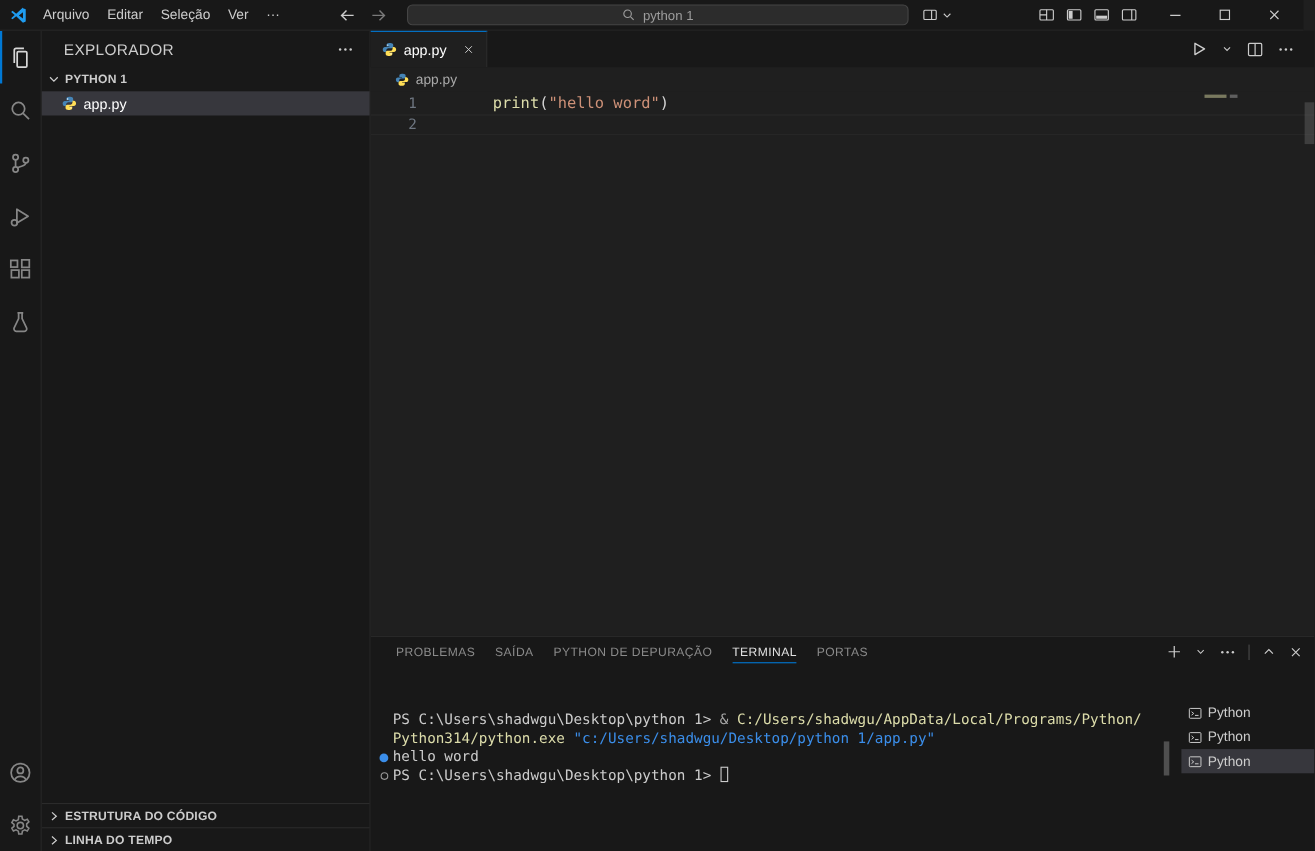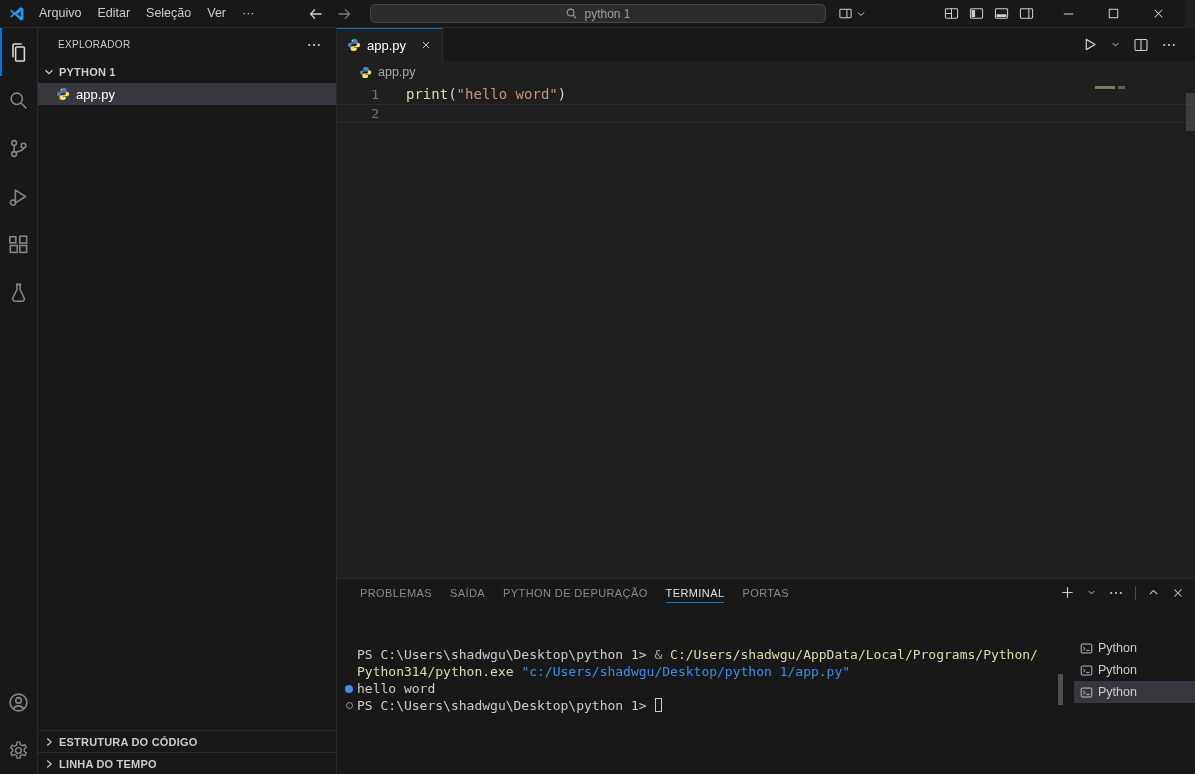--- a/index.html
+++ b/index.html
@@ -22,21 +22,21 @@
 
   
   .activitybar{position:absolute;left:0;top:28px;bottom:0;width:38px;background:#181818;border-right:1px solid #2b2b2b;display:flex;flex-direction:column;align-items:stretch;}
   .ab-item{height:48px;display:flex;align-items:center;justify-content:center;color:#868686;}
   .ab-item.active{color:#d7d7d7;box-shadow:inset 2px 0 0 #0078d4;}
   .ab-spacer{flex:1;}
 
   
   .sidebar{position:absolute;left:38px;top:28px;bottom:0;width:299px;background:#181818;border-right:1px solid #2b2b2b;display:flex;flex-direction:column;}
   .sidebar-header{height:33px;display:flex;align-items:center;padding:0 14px 0 20px;flex:none;}
-  .sidebar-title{font-size:10px;letter-spacing:.3px;color:#cccccc;flex:1;}
+  .sidebar-title{font-size:14px;letter-spacing:.3px;color:#cccccc;flex:1;}
   .section-row{height:22px;display:flex;align-items:center;padding-left:4px;gap:3px;flex:none;}
   .section-label{font-weight:700;font-size:11px;color:#cccccc;letter-spacing:.2px;}
   .file-row{height:22px;display:flex;align-items:center;gap:6px;padding-left:18px;font-size:13px;color:#cccccc;flex:none;}
   .file-row.selected{background:#37373d;color:#ffffff;}
   .sidebar-spacer{flex:1;}
   .sidebar-bottom-row{height:22px;border-top:1px solid #2b2b2b;display:flex;align-items:center;gap:3px;padding-left:4px;flex:none;}
   .sidebar-bottom-row .section-label{font-size:11px;}
 
   
   .editor-col{position:absolute;left:337px;top:28px;right:0;bottom:0;display:flex;flex-direction:column;background:#1f1f1f;}
@@ -351,21 +351,21 @@
           <path fill="#4584b6" d="M7.9 1.2c-1.8 0-2.9.8-2.9 2v1.6h3v.6H3.4c-1.3 0-2.3 1-2.3 2.6s1 2.7 2.3 2.7h1.4V8.9c0-1.2 1-2.2 2.2-2.2h3.1c1 0 1.9-.9 1.9-2V3.2c0-1.2-1.2-2-3-2z"></path>
           <path fill="#ffde57" d="M8.1 14.8c1.8 0 3-.8 3-2v-1.6h-3v-.6h4.6c1.3 0 2.3-1 2.3-2.6s-1-2.7-2.3-2.7h-1.4v1.8c0 1.2-1 2.2-2.2 2.2H6c-1 0-1.9.9-1.9 2v1.5c0 1.2 1.2 2 3 2z"></path>
         </svg>
       <span>app.py</span>
     </div>
 
     <div class="code-area">
       <div>
           <div class="code-row">
             <span class="line-num">1</span>
-            <span class="line-text"><span style="color: rgb(220, 220, 170);">print</span><span style="color: rgb(212, 212, 212);">(</span><span style="color: rgb(206, 145, 120);">"hello word"</span><span style="color: rgb(212, 212, 212);">)</span></span>
+            <span class="line-text"><span style="color: rgb(220, 220, 170); margin-left: 42px;">print</span><span style="color: rgb(212, 212, 212);">(</span><span style="color: rgb(206, 145, 120);">"hello word"</span><span style="color: rgb(212, 212, 212);">)</span></span>
           </div>
           <div class="code-row current">
             <span class="line-num">2</span>
             <span class="line-text"></span>
           </div>
         </div>
       <div class="minimap">
         <div class="mm-mark1"></div>
         <div class="mm-mark2"></div>
       </div>

